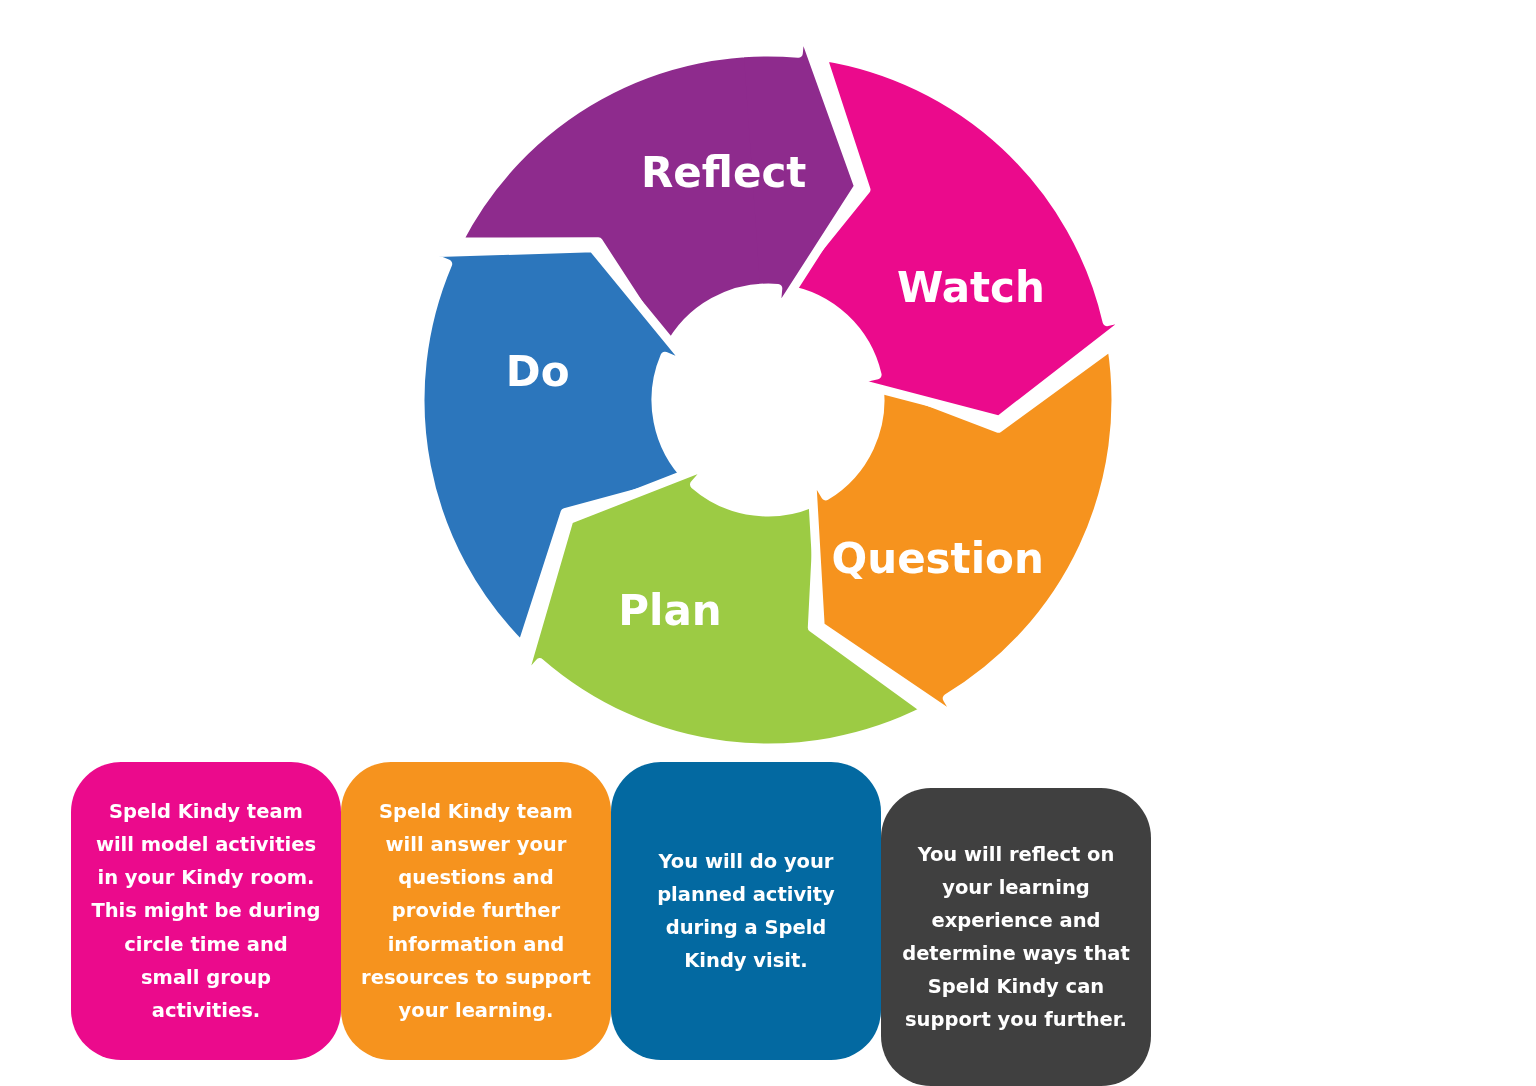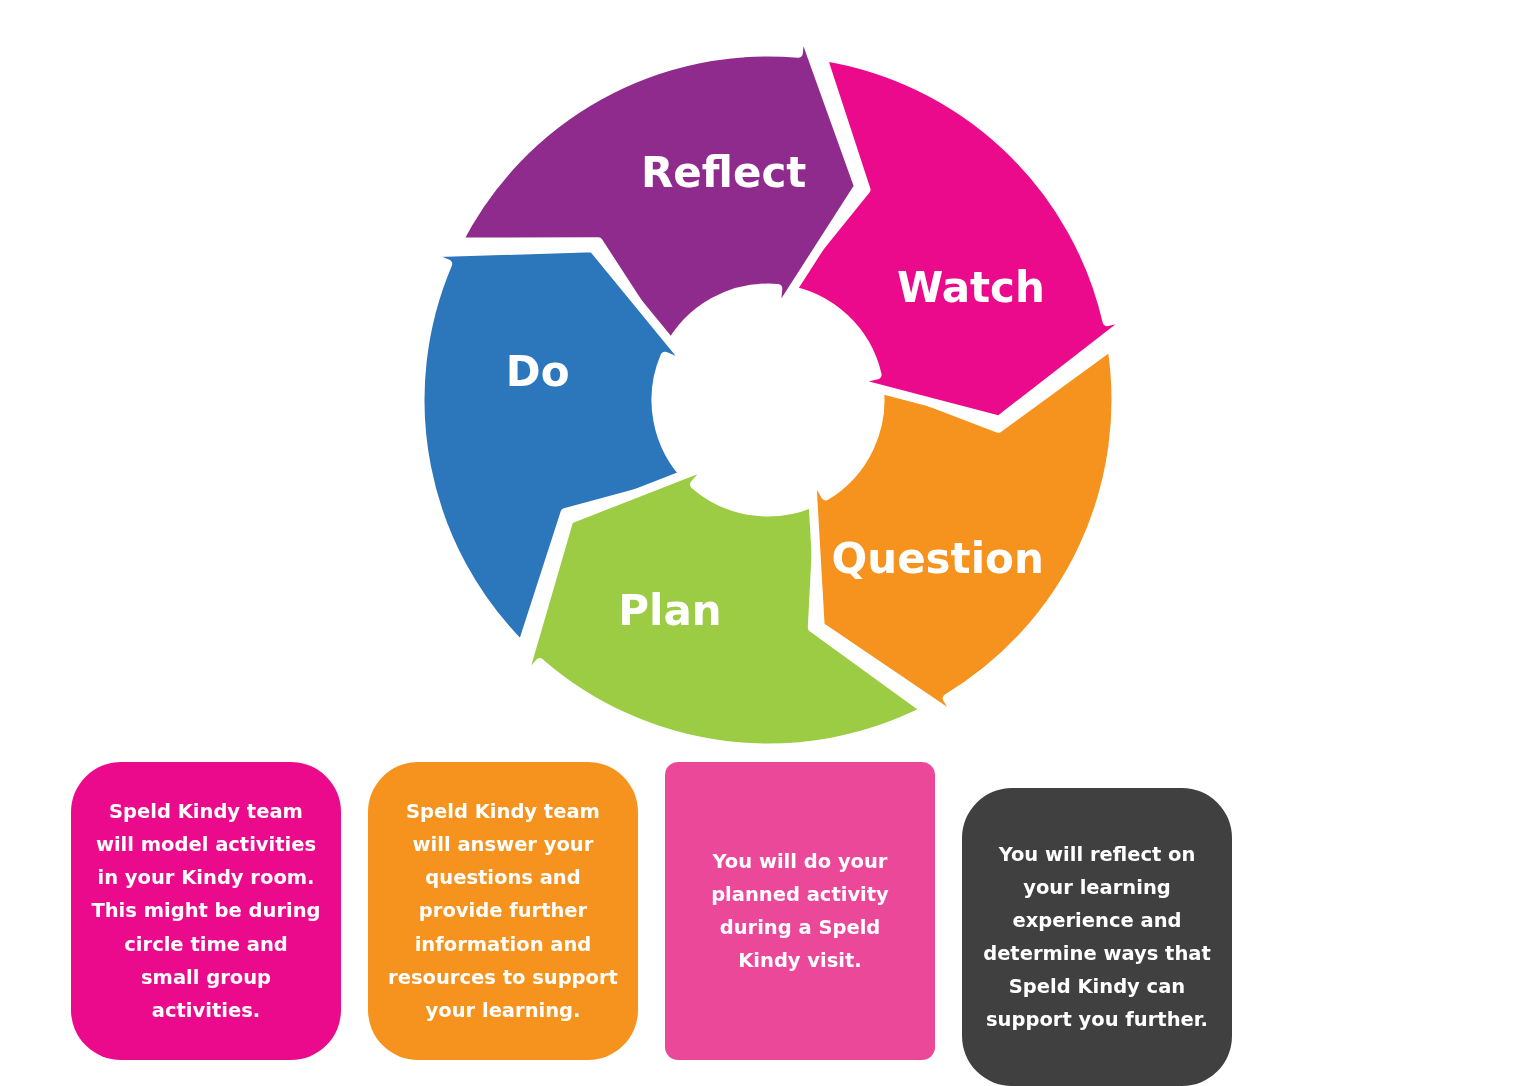--- a/index.html
+++ b/index.html
@@ -1,21 +1,21 @@
 <!DOCTYPE html>
 <html><head>
 <meta charset="utf-8">
 <style>
   html,body{margin:0;padding:0;background:#fff;}
   .page{position:relative;width:1536px;height:1086px;background:#ffffff;overflow:hidden;
         font-family:"DejaVu Sans","Liberation Sans",sans-serif;}
   .cycle-svg{position:absolute;left:0;top:0;display:block;}
   .cycle-label{fill:#ffffff;font-weight:700;font-size:42px;
                font-family:"DejaVu Sans","Liberation Sans",sans-serif;}
-  .cards{position:absolute;left:39px;top:762px;display:flex;gap:27px;padding-left:32px;}
+  .cards{position:absolute;left:39px;top:762px;display:flex;padding-left:32px;}
   .card{width:270px;height:298px;border-radius:50px;color:#ffffff;
         display:flex;align-items:center;justify-content:center;
         text-align:center;font-weight:700;font-size:19.5px;line-height:1.7;
         white-space:pre;}
 </style>
 </head>
 <body>
 
 <div class="page">
 
@@ -42,21 +42,21 @@
 circle time and
 small group
 activities.</div>
     <div class="card" style="background: rgb(246, 147, 30);">Speld Kindy team
 will answer your
 questions and
 provide further
 information and
 resources to support
 your learning.</div>
-    <div class="card" style="background: #ec4899; border-radius: 13px;">You will do your
+    <div class="card" style="background: #0369a1;">You will do your
 planned activity
 during a Speld
 Kindy visit.</div>
     <div class="card" style="background: #404040; margin-top: 26px;">You will reflect on
 your learning
 experience and
 determine ways that
 Speld Kindy can
 support you further.</div>
   </div>

